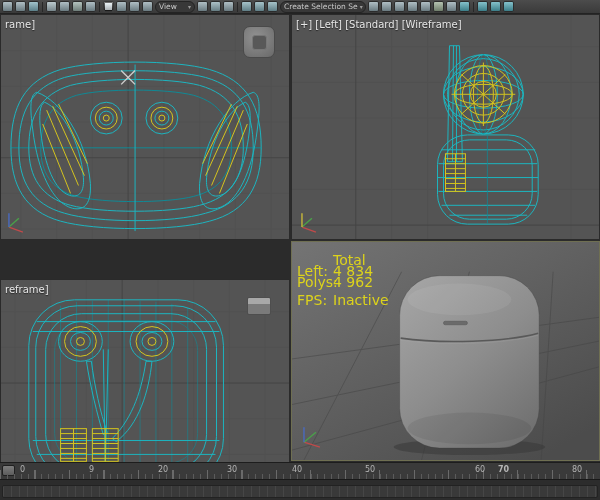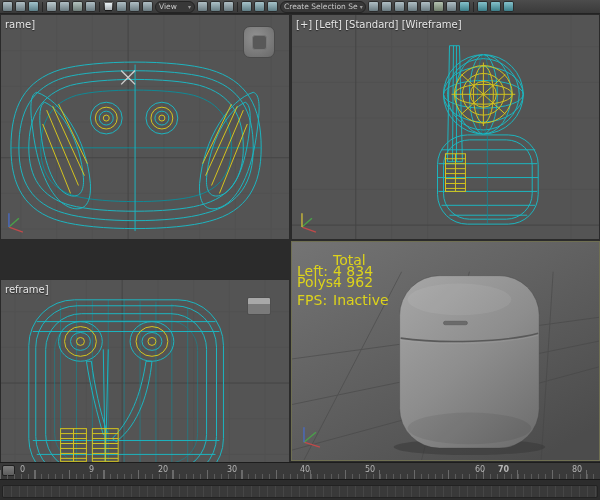--- a/index.html
+++ b/index.html
@@ -388,21 +388,21 @@
 
   <div class="trackbar">
     <div class="time-handle"></div>
     <div class="track-ticks"></div>
     <div class="track-ticks-major"></div>
     <div id="ruler">
         <span class="tick-num" style="left: 20px;">0</span>
         <span class="tick-num" style="left: 89px;">9</span>
         <span class="tick-num" style="left: 158px;">20</span>
         <span class="tick-num" style="left: 227px; text-align: center;">30</span>
-        <span class="tick-num" style="left: 300px;">40</span>
+        <span class="tick-num" style="left: 292px;">40</span>
         <span class="tick-num" style="left: 365px;">50</span>
         <span class="tick-num" style="left: 434px; padding-left: 41px;">60</span>
         <span class="tick-num" style="left: 498px; font-weight: bold;">70</span>
         <span class="tick-num" style="left: 572px;">80</span>
       </div>
   </div>
 
   <div class="statusbar">
     <div class="status-band"></div>
   </div>

